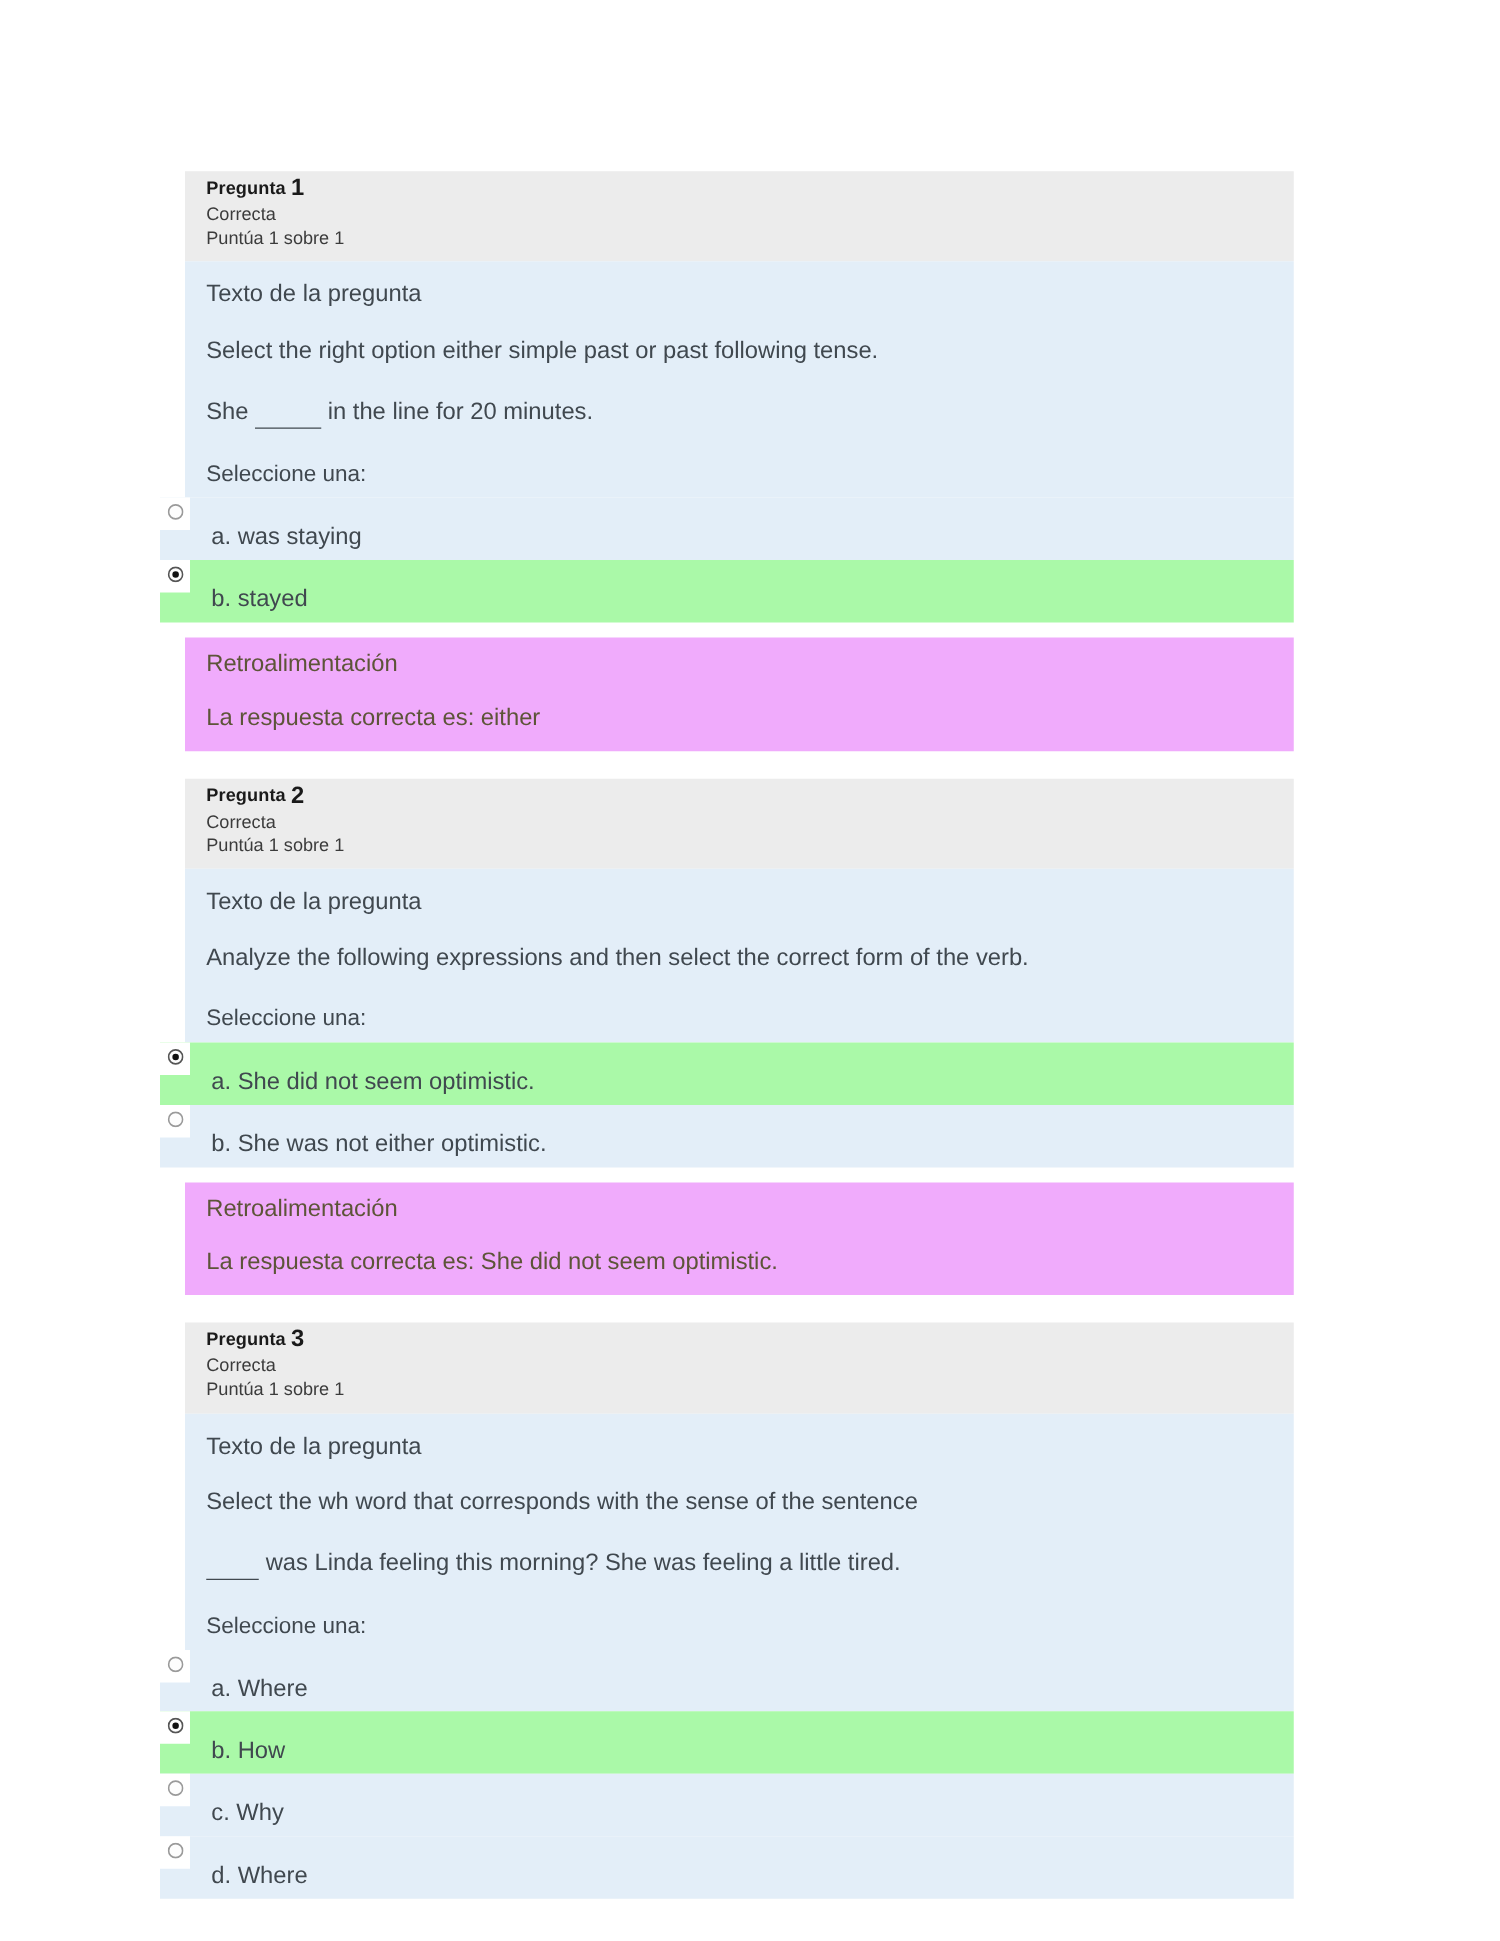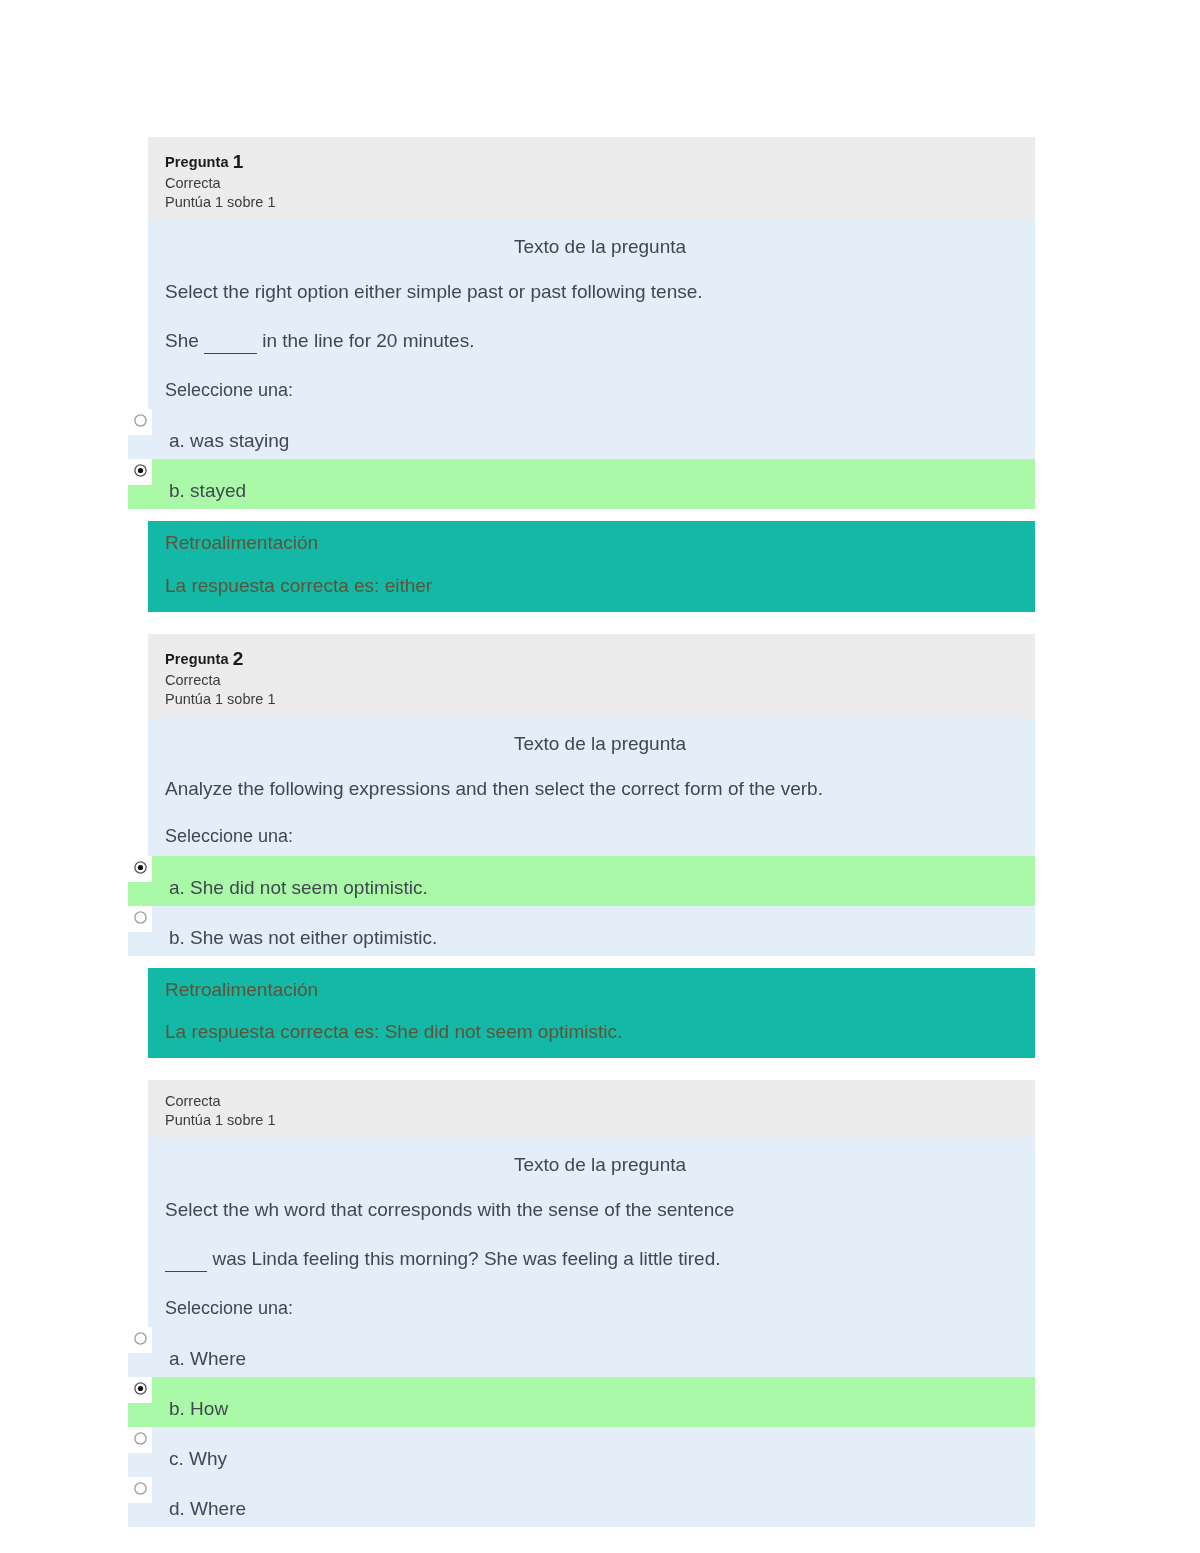--- a/index.html
+++ b/index.html
@@ -28,21 +28,21 @@
     width: 1035px;
     margin: 0;
     padding: 0;
   }
 
   
   .q-header {
     margin-left: 148px;
     width: 887px;
     background: #ececec;
-    padding: 12px 0 8px 17px;
+    padding: 1px 0 8px 17px;
     box-sizing: border-box;
     line-height: 1.32;
   }
   .q-header .q-no {
     font-weight: bold;
     font-size: 14.5px;
     color: #1a1a1a;
     letter-spacing: 0.1px;
   }
   .q-header .q-no .num {
@@ -63,21 +63,20 @@
     width: 887px;
     background: #e3eef8;
     box-sizing: border-box;
     padding: 10px 0 2px 17px;
   }
   .q-body .qtext-label {
     font-size: 19px;
     color: #40484f;
     margin: 6px 0 22px 0;
     line-height: 1.2;
-    text-align: center;
   }
   .q-body p.stmt {
     font-size: 19px;
     color: #40484f;
     margin: 0 0 26px 0;
     line-height: 1.2;
   }
   .q-body .blank {
     border-bottom: 1.5px solid #40484f;
     display: inline-block;
@@ -140,21 +139,21 @@
     padding-bottom: 6px;
     font-size: 19px;
     color: #40484f;
     line-height: 1.2;
   }
 
   
   .feedback {
     margin-left: 148px;
     width: 887px;
-    background: #14b8a6;
+    background: #f0abfc;
     box-sizing: border-box;
     padding: 9px 0 12px 17px;
   }
   .feedback .fb-label {
     font-size: 19px;
     color: #5d5438;
     margin: 2px 0 20px 0;
     line-height: 1.2;
   }
   .feedback .fb-text {
@@ -264,20 +263,21 @@
     <div class="feedback">
       <div class="fb-label">Retroalimentación</div>
       <div class="fb-text">La respuesta correcta es: She did not seem optimistic.</div>
     </div>
   </div>
 
   <div class="gap-md"></div>
 
   <div class="question">
     <div class="q-header">
+      <div class="q-no"><span>Pregunta</span> <span class="num">3</span></div>
       <span class="q-state">Correcta</span>
       <span class="q-grade">Puntúa 1 sobre 1</span>
     </div>
 
     <div class="q-body">
       <div class="qtext-label">Texto de la pregunta</div>
       <p class="stmt">Select the wh word that corresponds with the sense of the sentence</p>
       <p class="stmt"><span class="blank">&nbsp;&nbsp;&nbsp;&nbsp;&nbsp;&nbsp;&nbsp;&nbsp;</span> was Linda feeling this morning? She was feeling a little tired.</p>
       <p class="choose">Seleccione una:</p>
     </div>

